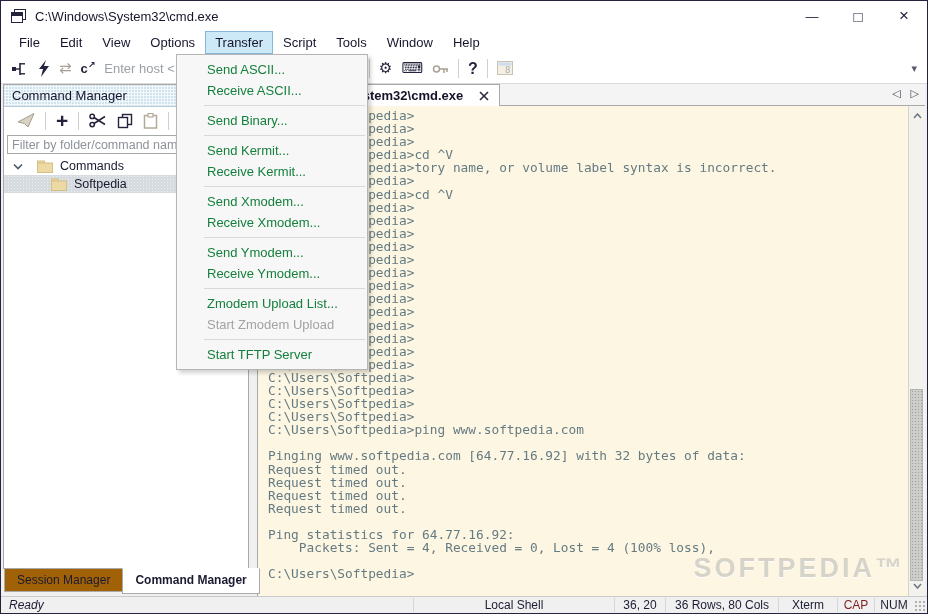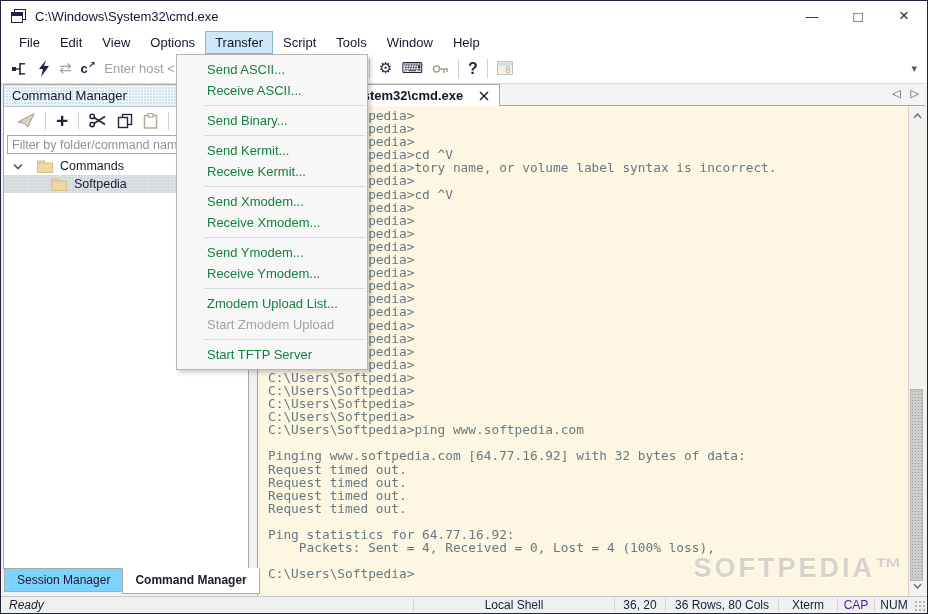--- a/index.html
+++ b/index.html
@@ -54,21 +54,21 @@
   .tree-row{height:18px;display:flex;align-items:center;font-size:12.5px;color:#1a1a30;}
   .tree-row .chev{margin-left:9px;width:10px;}
   .tree-row .folder{margin-left:14px;margin-right:7px;}
   .tree-row.child .folder{margin-left:47px;}
   .tree-row.selected{background:#d6dbdf;
       background-image:radial-gradient(circle,rgba(255,255,255,.5) .8px,transparent 1px);background-size:3px 3px;}
 
   
   .bottom-tabs{position:absolute;left:3px;top:568px;display:flex;}
   .btab{height:22px;line-height:22px;padding:0 12px;font-size:12px;color:#1a1a30;
-        background:#7dd3fc;border:1px solid #ababab;border-top:none;margin-right:-1px;}
+        background:#a16207;border:1px solid #ababab;border-top:none;margin-right:-1px;}
   .btab.active{background:#fff;height:24px;line-height:22px;font-weight:bold;z-index:2;border-top:1px solid #fff;margin-top:-1px;}
 
   
   .right-pane{position:absolute;left:256px;top:83px;right:2px;bottom:17px;}
   .tabbar{position:absolute;left:0;top:0;right:0;height:22px;background:#f4f4f4;border-bottom:1px solid #a9a9a9;box-sizing:border-box;}
   .session-tab{position:absolute;left:1px;top:0;height:22px;background:#fff;border:1px solid #a9a9a9;border-bottom:none;
                box-sizing:border-box;display:flex;align-items:center;padding:0 10px;gap:16px;}
   .session-tab .lbl{font-size:13px;font-weight:bold;color:#131329;white-space:nowrap;}
   .tab-arrows{position:absolute;right:6px;top:3px;display:flex;gap:10px;font-size:11px;color:#3c3c50;}
 
@@ -86,21 +86,21 @@
   .sb-up{top:2px;} .sb-down{bottom:2px;}
   .sb-thumb{position:absolute;left:1px;right:2px;top:283px;height:190px;background:#cdcdcb;border:1px solid #b5b4ae;
             background-image:radial-gradient(circle,#9b9e9a .7px,transparent 1px);background-size:3px 3px;}
 
   
   .statusbar{position:absolute;left:0;right:0;bottom:0;height:16px;background:#f0f0f0;border-top:1px solid #c9c9c9;
              display:flex;align-items:center;font-size:12px;color:#1c1c34;}
   .sb-ready{flex:1;padding-left:8px;font-style:italic;}
   .sb-seg{border-left:1px solid #d5d5d5;height:14px;line-height:14px;text-align:center;white-space:nowrap;}
   .seg-shell{width:200px;} .seg-cursor{width:50px;} .seg-size{width:112px;} .seg-emu{width:58px;}
-  .seg-cap{width:36px;color:#4c1d95;} .seg-num{width:38px;}
+  .seg-cap{width:36px;color:#7f1d1d;} .seg-num{width:38px;}
   .sb-grip{width:14px;height:14px;align-self:flex-end;
            background-image:radial-gradient(circle,#b0b0b0 1px,transparent 1.3px);background-size:4px 4px;
            background-position:1px 1px;}
 
   
   .dropdown{position:absolute;left:175px;top:53px;width:192px;background:#f7f7f7;border:1px solid #b5b5b5;
             box-shadow:3px 3px 4px rgba(0,0,0,.18);padding:4px 0;z-index:100;box-sizing:border-box;}
   .dd-item{height:21px;line-height:21px;padding-left:30px;font-size:13px;color:#15803d;white-space:nowrap;}
   .dd-item.disabled{color:#a3a3a3;}
   .dd-sep{height:1px;background:#d9d9d9;margin:4px 2px 4px 27px;}

